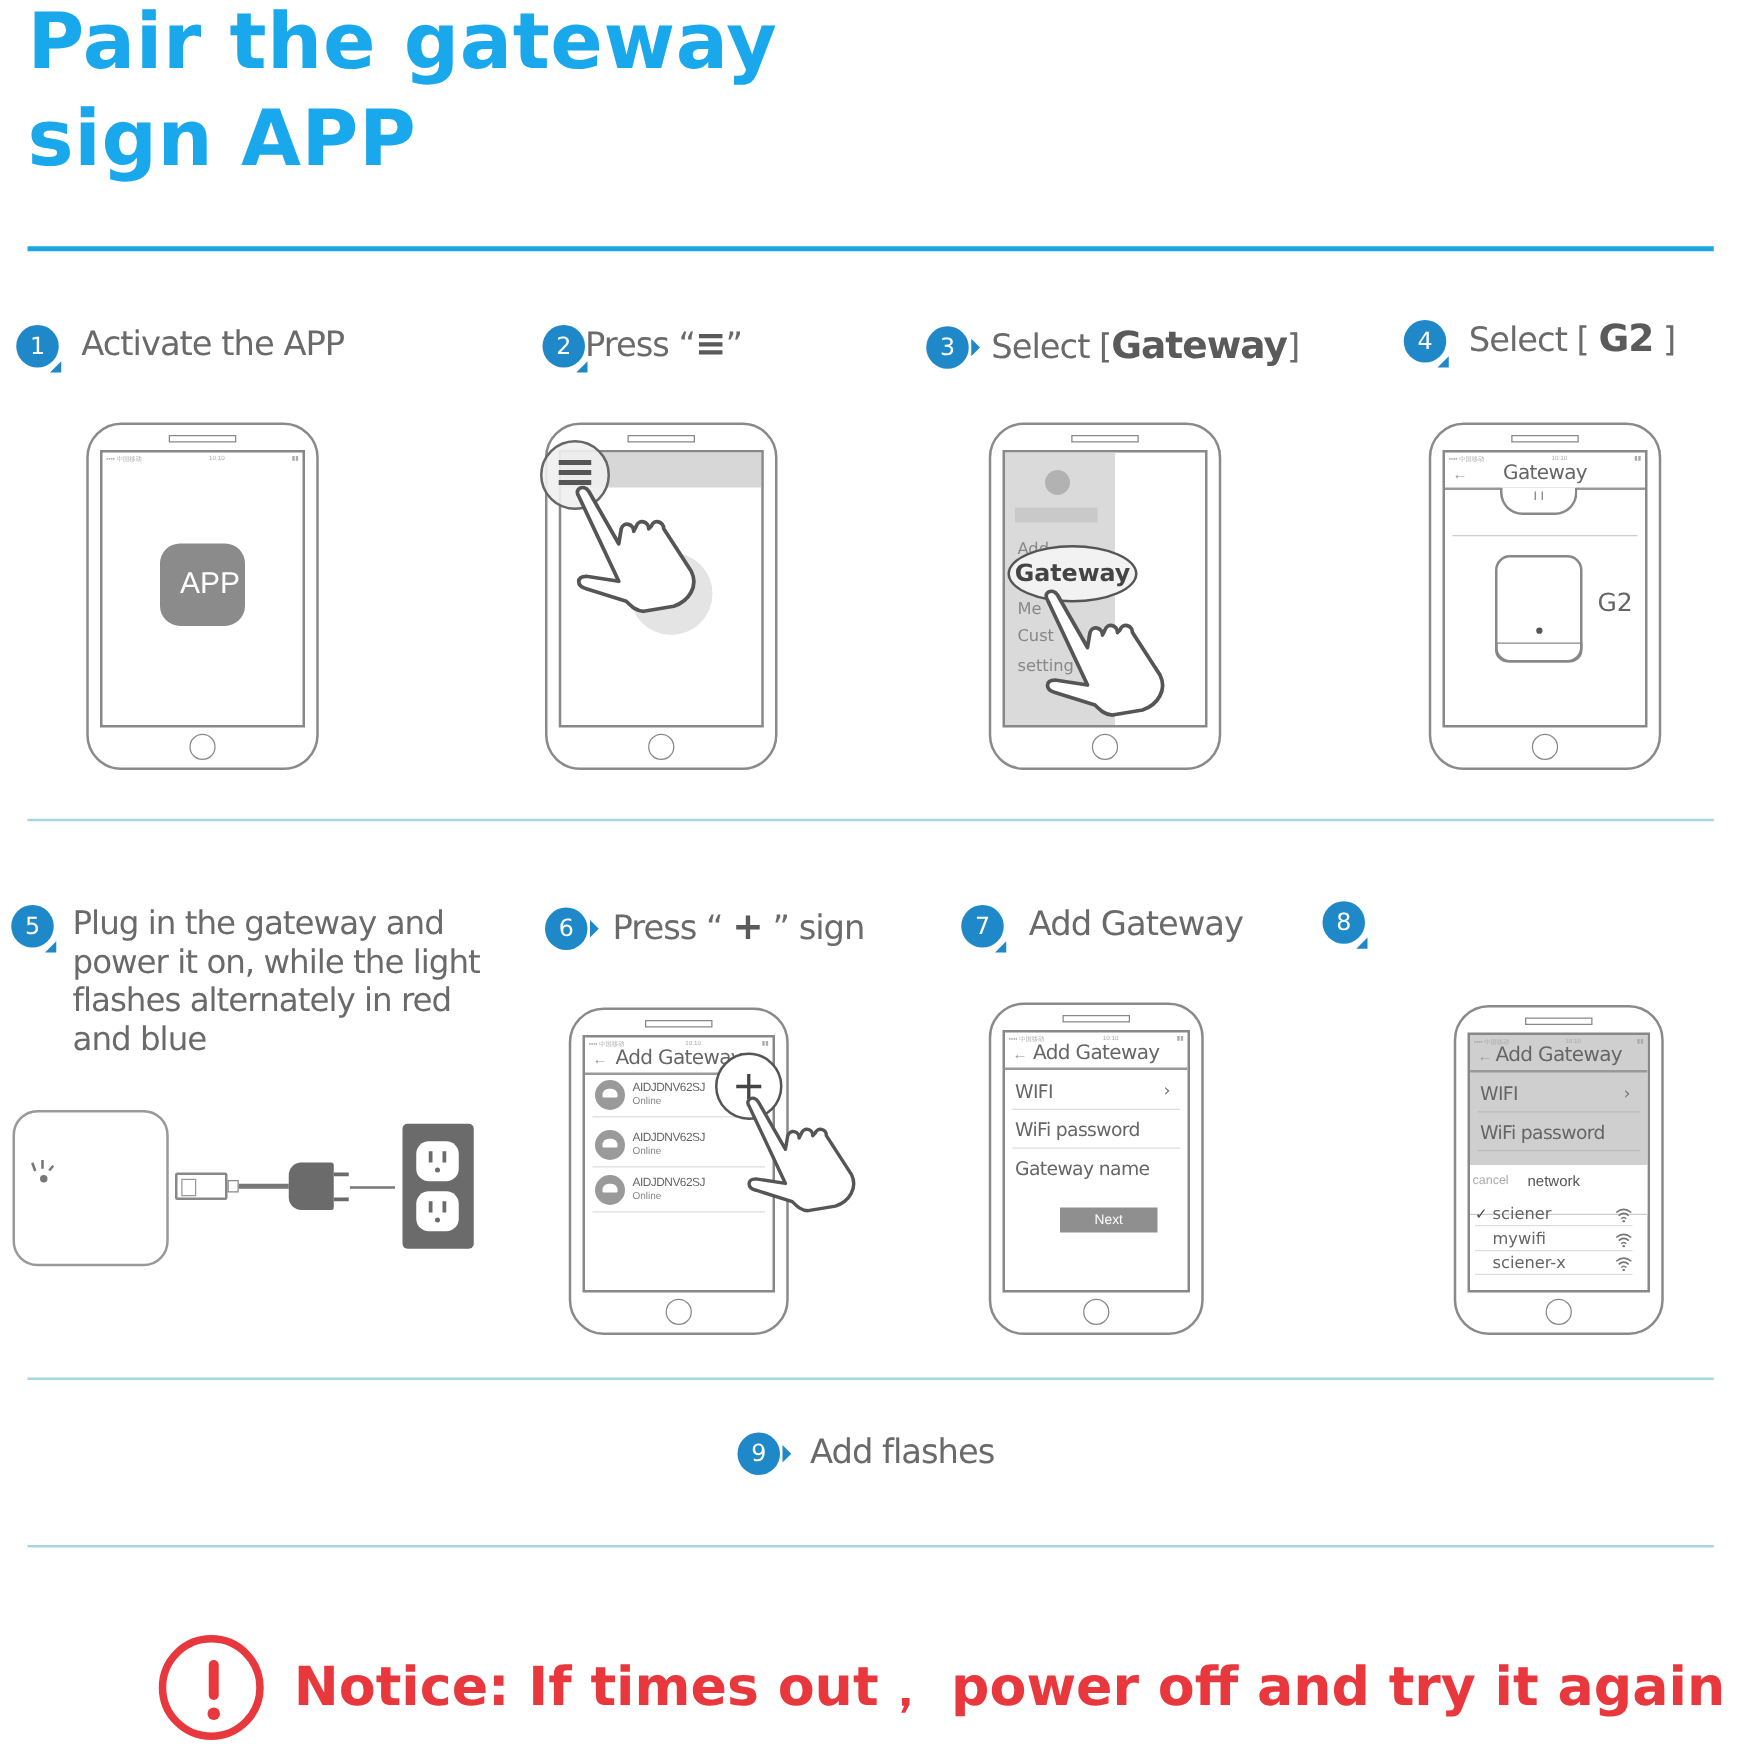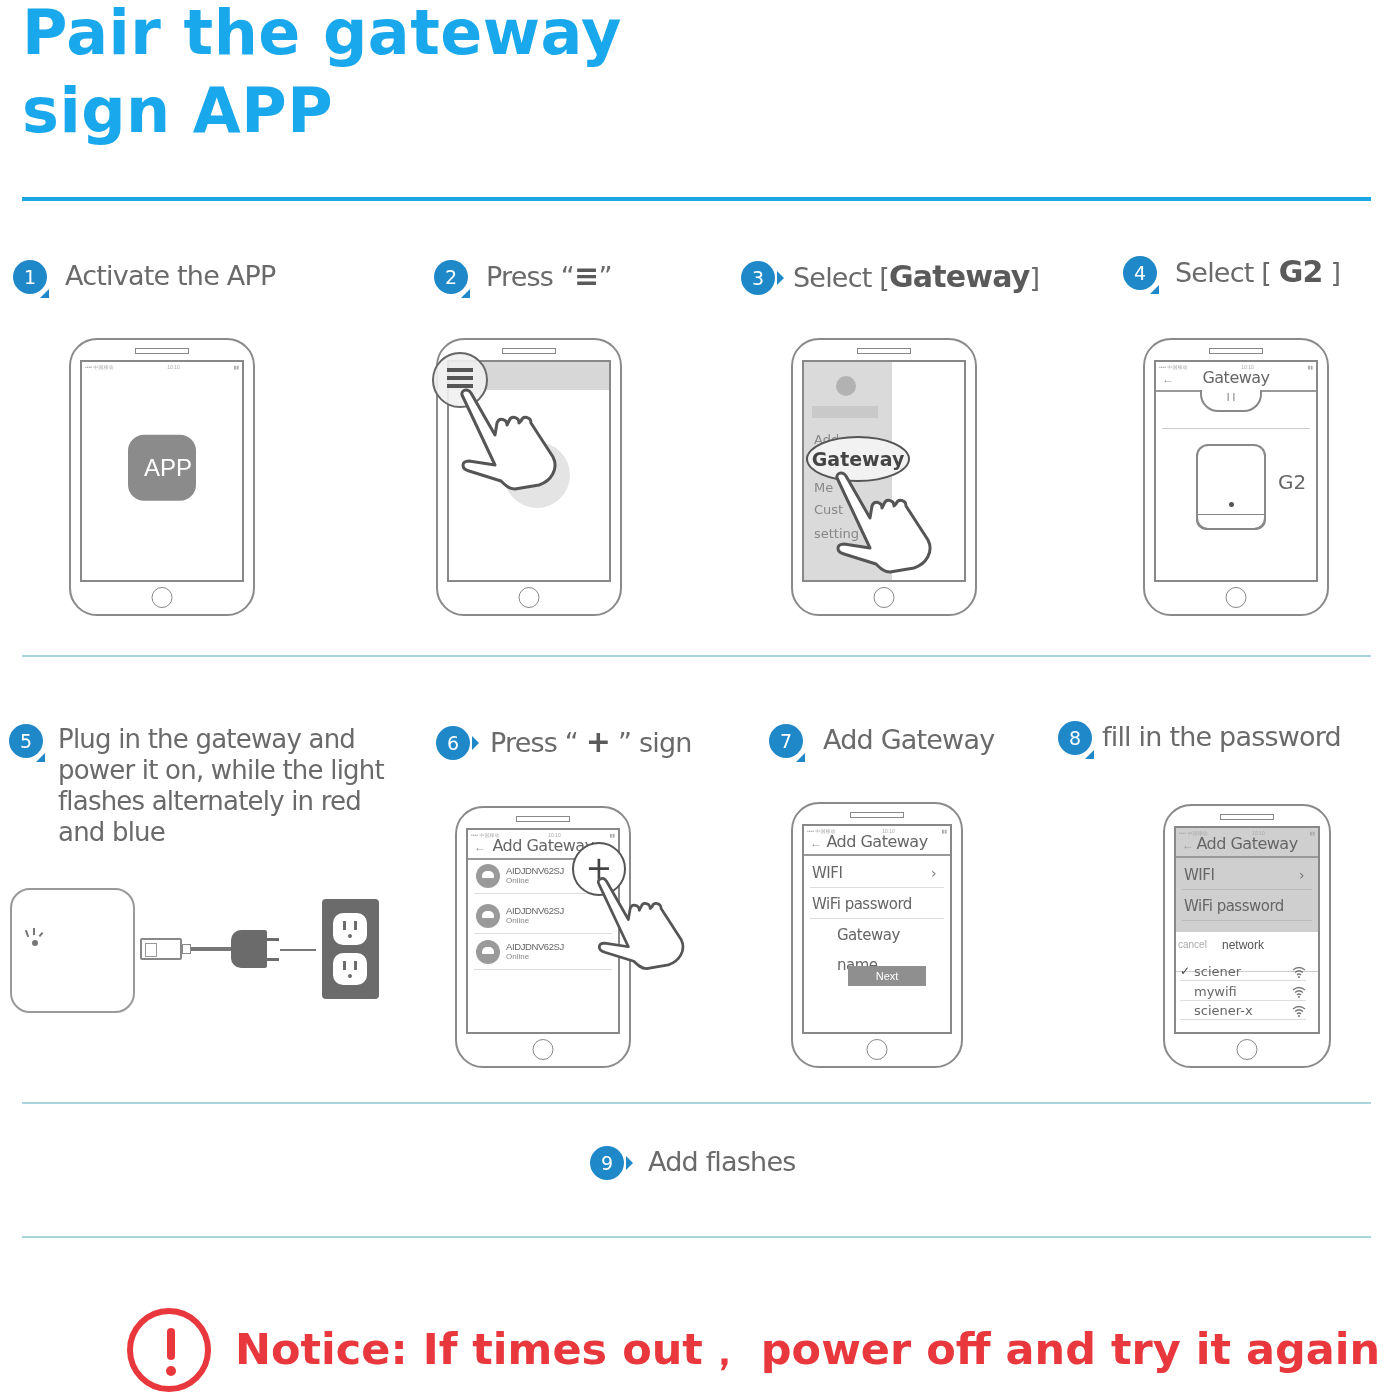--- a/index.html
+++ b/index.html
@@ -125,21 +125,21 @@
   <div>sign APP</div>
 </div>
 <div class="rule-top"></div>
 
 <div class="step" style="left:13px; top:260px;">
   <div class="badge tail">1</div>
   <div class="step-label" style="margin-left:18px;">Activate the APP</div>
 </div>
 <div class="step" style="left:434px; top:260px;">
   <div class="badge tail">2</div>
-  <div class="step-label" style="margin-left:18px;"><span>Press “</span><b>≡</b><span>”</span></div>
+  <div class="step-label" style="margin-left:0;"><span>Press “</span><b>≡</b><span>”</span></div>
 </div>
 <div class="step" style="left:741px; top:261px;">
   <div class="badge arrow">3</div>
   <div class="step-label" style="margin-left:18px;"><span>Select [</span><b>Gateway</b><span>]</span></div>
 </div>
 <div class="step" style="left:1123px; top:256px;">
   <div class="badge tail">4</div>
   <div class="step-label" style="margin-left:18px;"><span>Select [ </span><b>G2</b><span> ]</span></div>
 </div>
 
@@ -229,21 +229,20 @@
   <div class="badge arrow">6</div>
   <div class="step-label" style="margin-left:20px;"><span>Press “ </span><b>+</b><span> ” sign</span></div>
 </div>
 <div class="step" style="left:769px; top:724px;">
   <div class="badge tail">7</div>
   <div class="step-label" style="margin-left:20px;">Add Gateway</div>
 </div>
 <div class="step" style="left:1058px; top:721px;">
   <div class="badge tail">8</div>
   <div class="step-label" style="margin-left:10px;">
-    <div>fill in the password</div>
   </div>
 </div>
 
 <div class="gw-box">
   <div class="gw-led"></div>
   <div class="gw-ray" style="left:14px; top:40px; transform:rotate(-20deg);"></div>
   <div class="gw-ray" style="left:21px; top:38px;"></div>
   <div class="gw-ray" style="left:28px; top:42px; transform:rotate(40deg); height:5px;"></div>
 </div>
 <div class="usb-plug"></div>
@@ -309,21 +308,21 @@
         <span>▮▮</span>
       </div>
     <div class="nav-back">←</div>
     <div class="nav-title">Add Gateway</div>
     <div class="nav-line"></div>
     <div class="form-row" style="top:32px;">
       <span>WIFI</span>
       <span class="chev">›</span>
     </div>
     <div class="form-row" style="top:63px;">WiFi password</div>
-    <div class="form-row" style="top:94px; border-bottom:none;margin-left:25px;">Gateway name</div>
+    <div class="form-row" style="top:94px; border-bottom:none;">Gateway name</div>
     <div class="next-btn" style="top:140px;">Next</div>
   </div>
   <div class="home"></div>
 </div>
 
 <div class="phone" style="left:1163px; top:804px; width:168px; height:264px;">
   <div class="speaker"></div>
   <div class="screen">
     <div class="dim"></div>
     <div class="statusbar">

